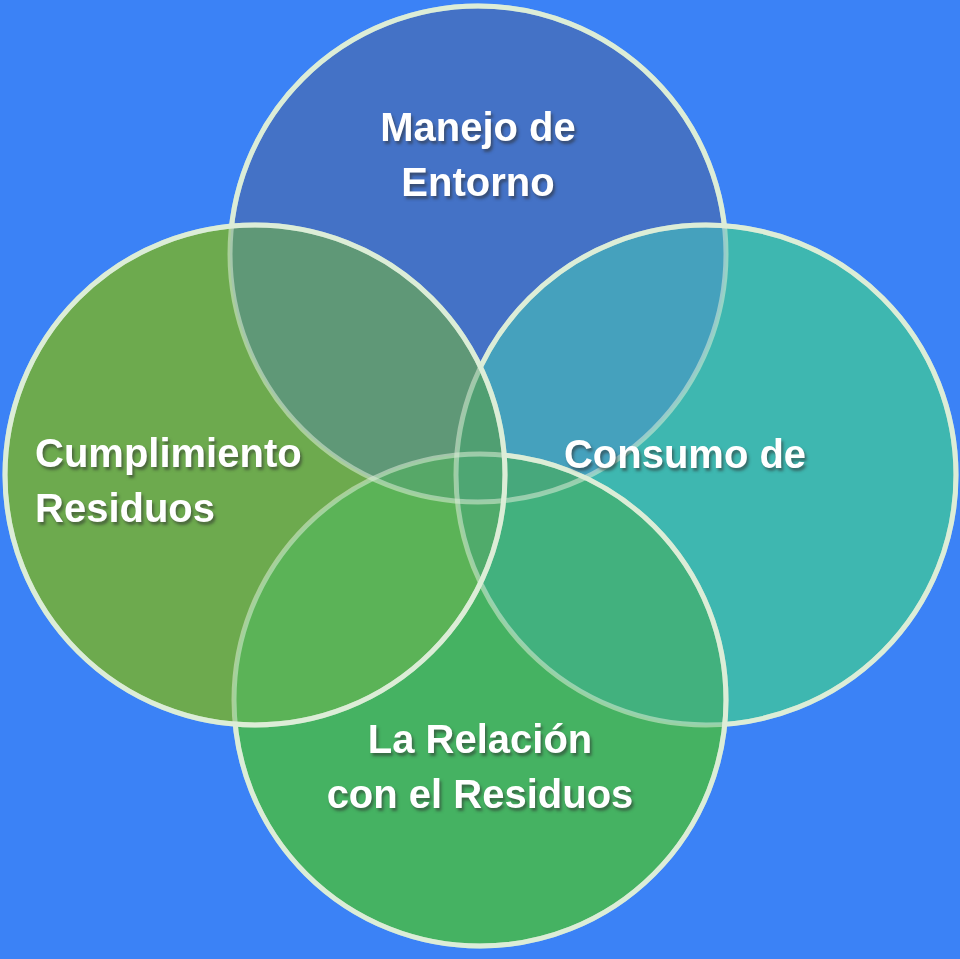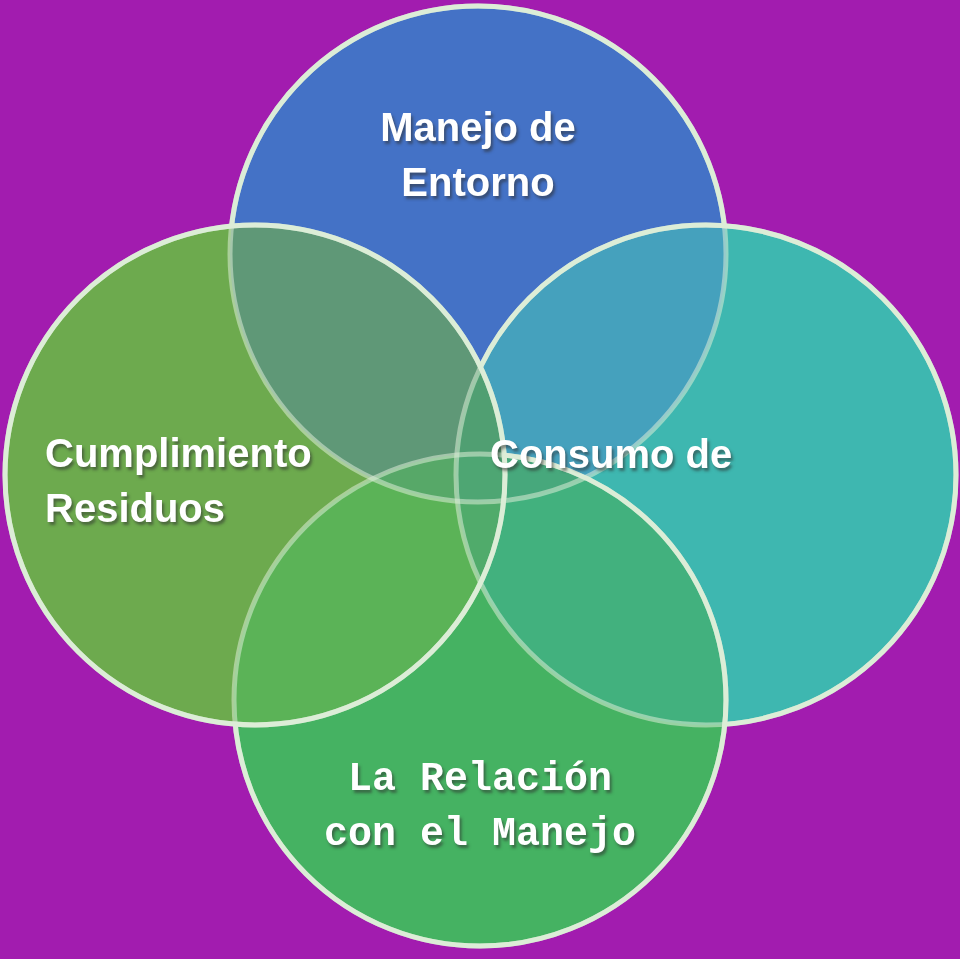--- a/index.html
+++ b/index.html
@@ -27,28 +27,28 @@
     font-family: "Liberation Sans", "DejaVu Sans", sans-serif;
     font-weight: 700;
     font-size: 40px;
     line-height: 55px;
     color: #ffffff;
     text-shadow: 2px 3px 3px rgba(45, 45, 45, 0.55);
     white-space: nowrap;
     pointer-events: none;
   }
   .label-top    { left: 178px; top: 100px; width: 600px; text-align: center; }
-  .label-left   { left: 45px;  top: 426px; width: 430px; text-align: left;   }
-  .label-right  { right: 40px; top: 427px; width: 430px; text-align: left;  }
-  .label-bottom { left: 180px; top: 752px; width: 600px; text-align: center; font-family: Liberation Mono, monospace; }
+  .label-left   { left: 35px;  top: 426px; width: 430px; text-align: left;   }
+  .label-right  { right: 60px; top: 427px; width: 430px; text-align: center;  }
+  .label-bottom { left: 180px; top: 712px; width: 600px; text-align: center; }
 </style>
 </head>
 <body>
 
-<div class="stage" style="background: #a21caf;">
+<div class="stage" style="background: #3b82f6;">
   <svg id="venn-svg" viewBox="0 0 960 959">
       <defs>
         <clipPath id="clip0">
           <circle cx="478" cy="254" r="248"></circle>
         </clipPath>
         <mask id="maskOut0">
           <rect x="0" y="0" width="960" height="959" fill="#ffffff"></rect>
           <circle cx="706" cy="475" r="250" fill="#000000"></circle>
           <circle cx="255" cy="475" r="250" fill="#000000"></circle>
           <circle cx="480" cy="700" r="246" fill="#000000"></circle>
@@ -151,15 +151,15 @@
     <div>Consumo de</div>
   </div>
 
   <div class="label label-left" style="color: rgb(255, 255, 255);">
     <div>Cumplimiento</div>
     <div>Residuos</div>
   </div>
 
   <div class="label label-bottom" style="color: rgb(255, 255, 255);">
     <div>La Relación</div>
-    <div>con el Manejo</div>
+    <div>con el Residuos</div>
   </div>
 </div>
 
 </body></html>

